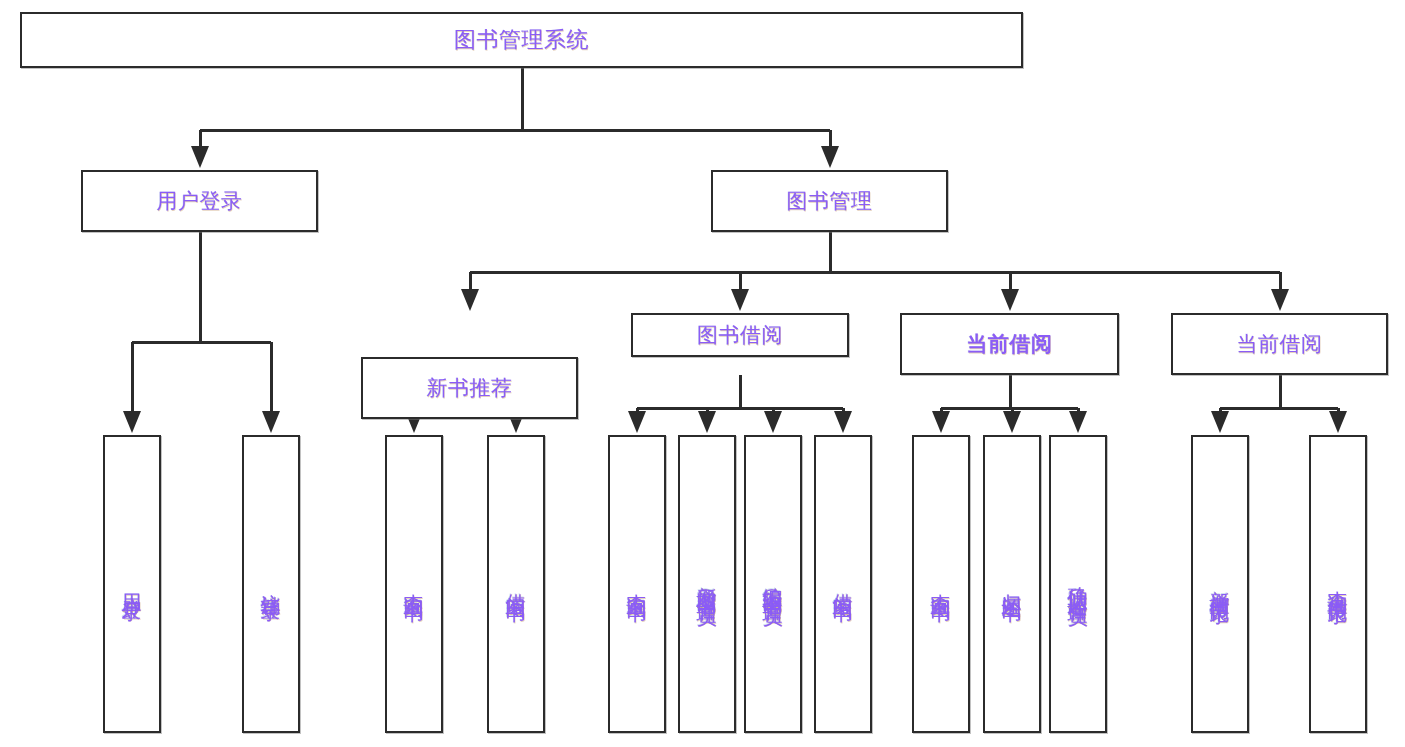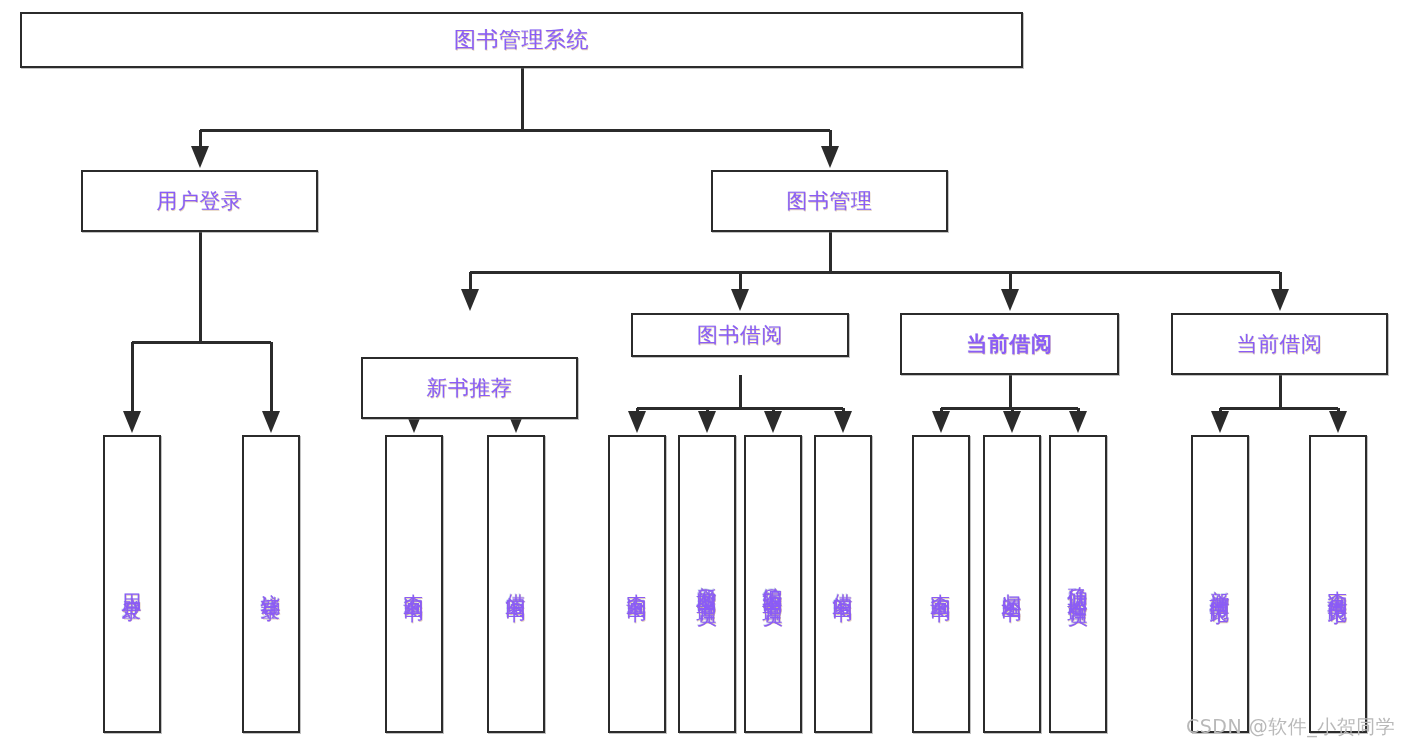--- a/index.html
+++ b/index.html
@@ -176,14 +176,13 @@
       <div class="node vert" style="left: 1049px; top: 435px; width: 58px; height: 298px;">
         <span class="lbl">确认归还（管理员）</span>
       </div>
       <div class="node vert" style="left: 1191px; top: 435px; width: 58px; height: 298px;">
         <span class="lbl">新增借阅记录</span>
       </div>
       <div class="node vert" style="left: 1309px; top: 435px; width: 58px; height: 298px;">
         <span class="lbl">查询借阅记录</span>
       </div>
     </div>
-  <div id="watermark" style="left: 1186px; top: 714px;">CSDN @软件_小贺同学</div>
 </div>
 
 </body></html>

